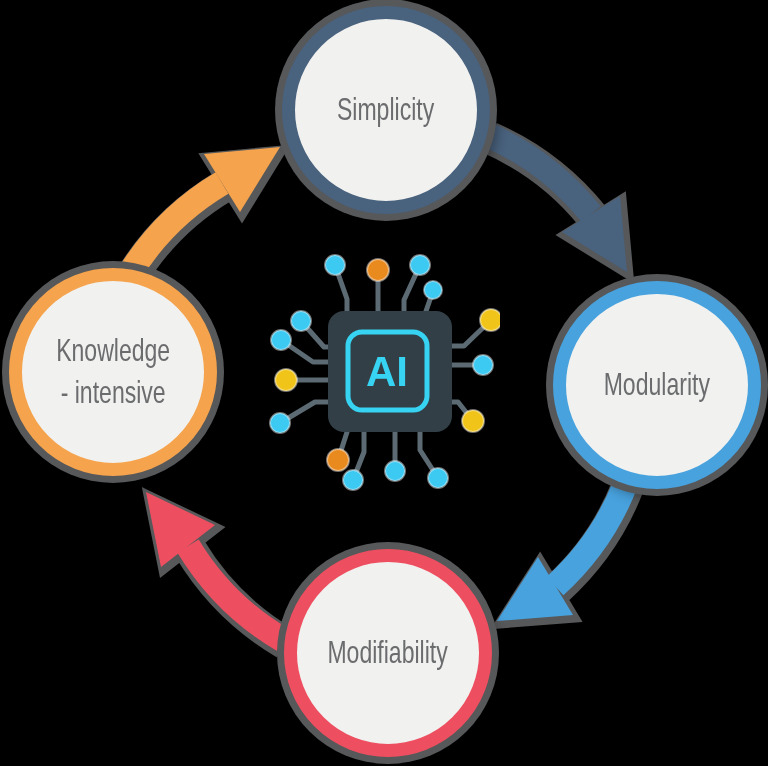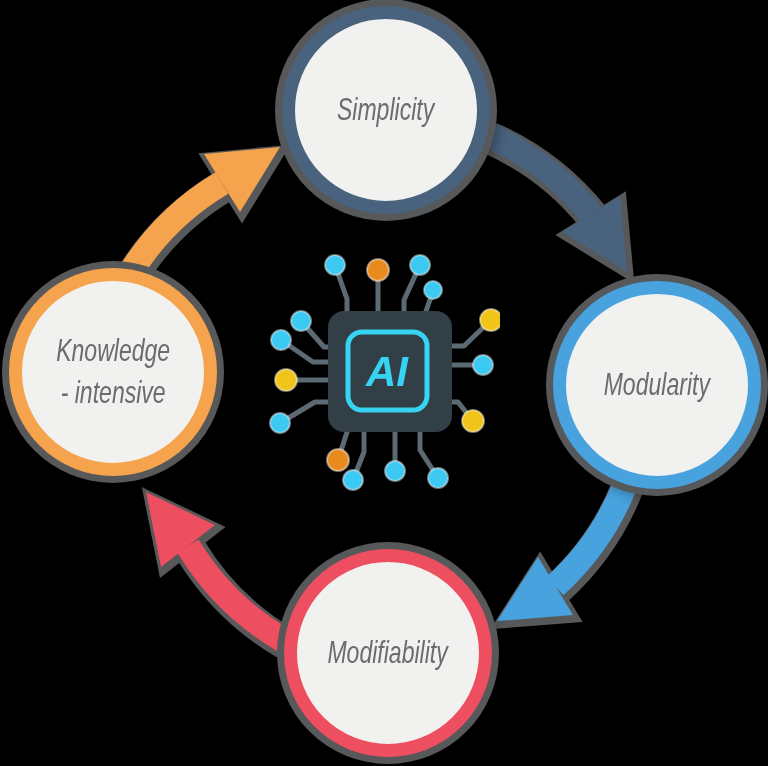--- a/index.html
+++ b/index.html
@@ -1,17 +1,17 @@
 <!DOCTYPE html>
 <html style="--background: #000000; --ring-gray: #57585a; --node-fill: #f1f1ef; --label-gray: #6b6c6e; --orange: #f5a34c; --slate: #49627e; --blue: #48a2de; --red: #ee4f60; --chip-body: #333f47; --chip-cyan: #36d3f2; --trace-gray: #5c6b73; --dot-cyan: #3cc9f2; --dot-orange: #e98a1e; --dot-yellow: #f0c419;"><head>
 <meta charset="utf-8">
 <style>
   html,body{margin:0;padding:0;background:var(--background,#000);}
   body{width:768px;height:766px;overflow:hidden;font-family:"Liberation Sans",sans-serif;}
-  .stage{position:relative;width:768px;height:766px;background:var(--background,#000);font-style:italic;}
+  .stage{position:relative;width:768px;height:766px;background:var(--background,#000);}
 
   
   .arrows-svg{position:absolute;left:0;top:0;z-index:1;}
   .arrow-shadow-body{fill:none;stroke:var(--ring-gray);stroke-width:33;}
   .shadow-head{fill:var(--ring-gray);stroke:var(--ring-gray);stroke-width:9;stroke-linejoin:miter;}
   .arrow-body{fill:none;stroke-width:25;}
   .arrow-head{stroke:none;}
   .stroke-orange{stroke:var(--orange);} .fill-orange{fill:var(--orange);}
   .stroke-slate{stroke:var(--slate);}   .fill-slate{fill:var(--slate);}
   .stroke-blue{stroke:var(--blue);}     .fill-blue{fill:var(--blue);}

